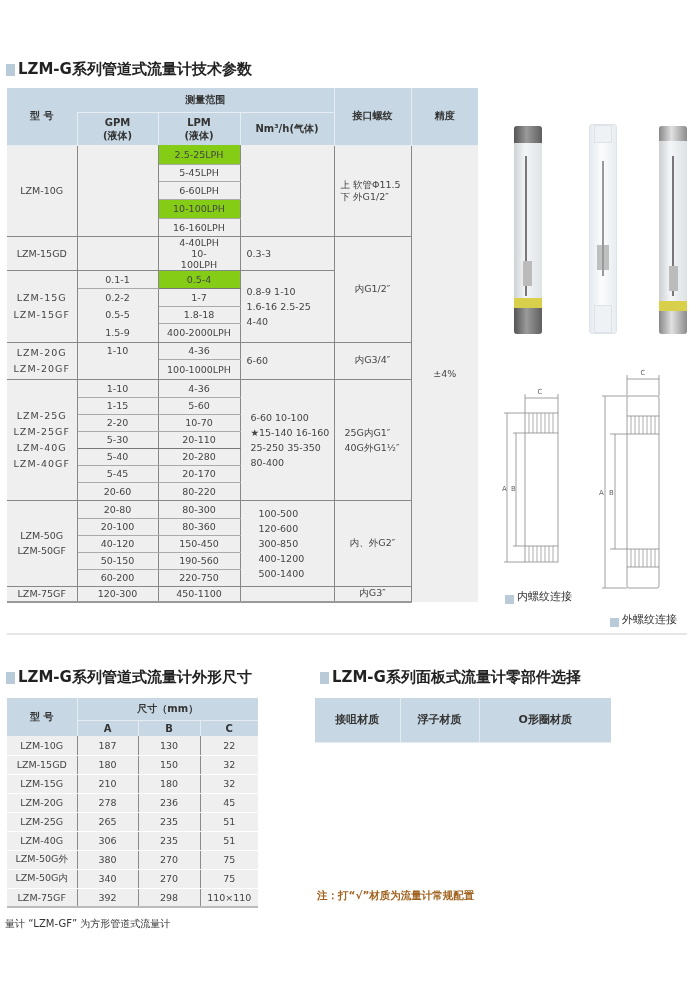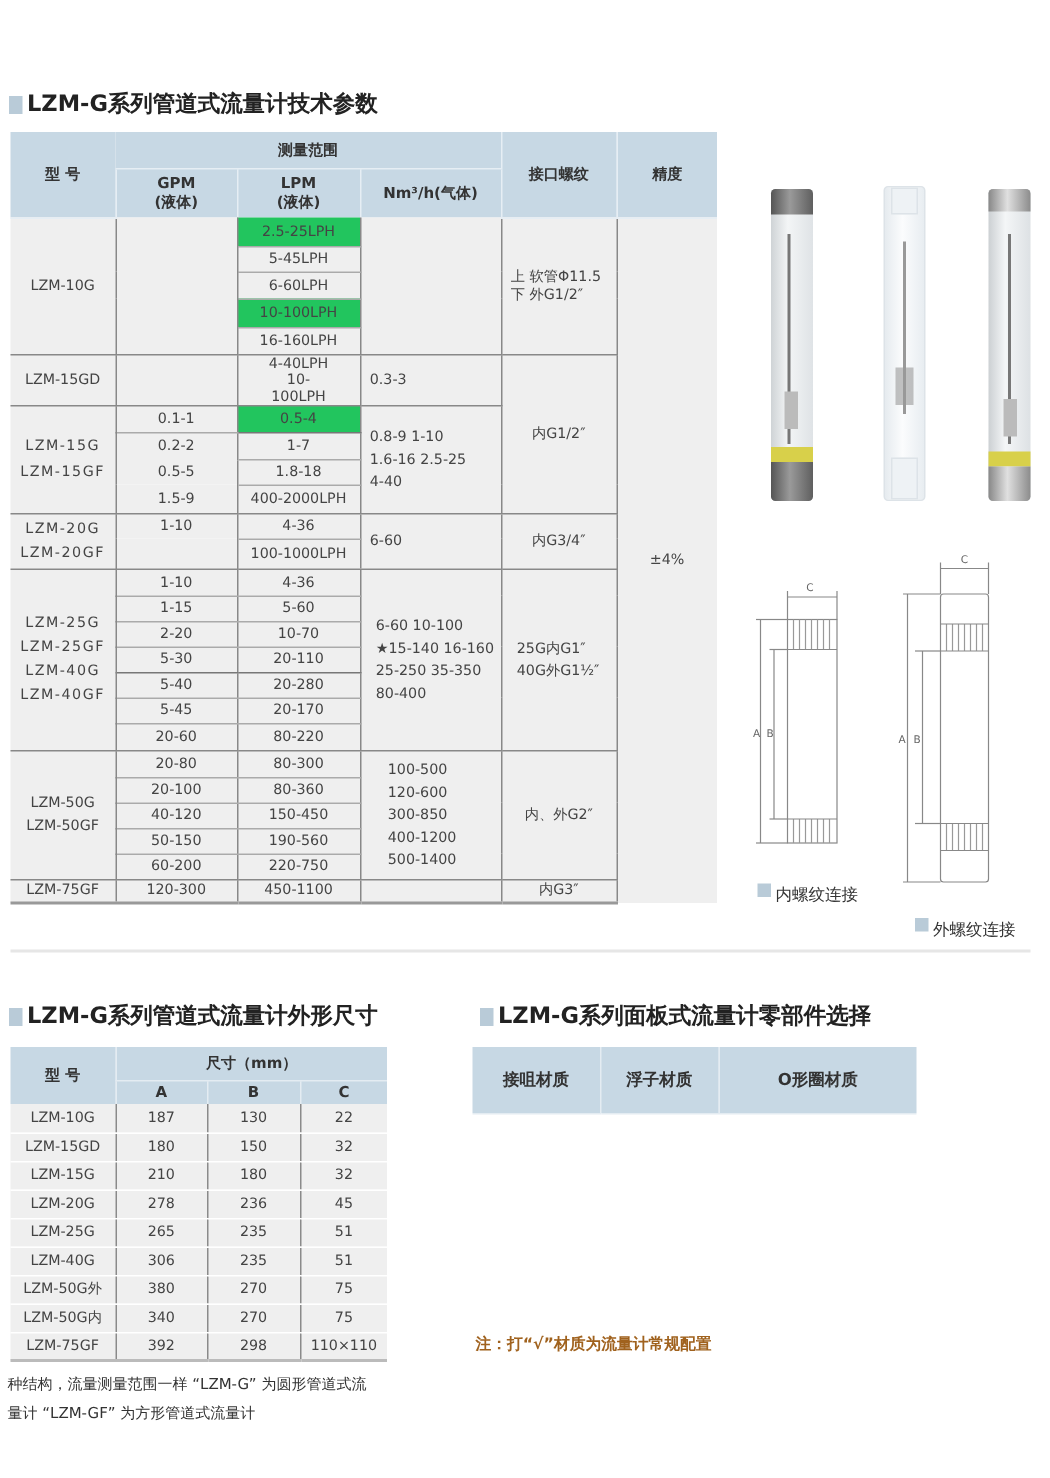--- a/index.html
+++ b/index.html
@@ -3,34 +3,34 @@
 <meta charset="utf-8">
 <style>
 *{box-sizing:border-box;margin:0;padding:0}
 body{width:700px;height:985px;background:#fff;font-family:"DejaVu Sans","Liberation Sans",sans-serif;color:#333;position:relative;overflow:hidden}
 .sec-title{position:absolute;font-weight:bold;font-size:15px;color:#222;display:flex;align-items:center;white-space:nowrap}
 .sec-title .sq{display:inline-block;width:9px;height:12px;background:#b9cbd8;margin-right:3px}
 table{border-collapse:collapse;position:absolute;font-size:9.5px;color:#444;table-layout:fixed}
 td,th{text-align:center;vertical-align:middle;padding:0}
 th{background:#c7d8e4;font-weight:bold;color:#333;font-size:10px}
 .t1 td{background:#efefef}
-.t1 td.w{background:#22c55e}
+.t1 td.w{background:#84cc16}
 .t1{border:none}
 .t1 .h1 th{border-bottom:1px solid #e6eef4}
 .b-r{border-right:1px solid #888}
 .left{text-align:left !important;padding-left:6px !important}
 .t2 th{background:#c7d8e4;border-left:1px solid #e4ecf2}
 .t2 td{background:#efefef;border-bottom:1px solid #fff;border-left:1px solid #8a8a8a;height:19px}
 .t2 td:first-child{border-left:none}
 .t3 th{background:#c7d8e4;border-left:1px solid #e4ecf2;height:44px;font-size:11px}
 .t3 td{background:#c9d9e5;border-left:1px solid #e4ecf2;vertical-align:top;text-align:left;font-size:10.5px;line-height:17px;color:#333;padding-top:20px}
 .photo{position:absolute}
 .tube{position:absolute;border-radius:3px}
 .note{position:absolute;font-size:10px;line-height:19px;color:#333}
-.legend{position:absolute;font-size:11px;color:#333;display:flex;align-items:flex-start}
+.legend{position:absolute;font-size:11px;color:#333;display:flex;align-items:flex-end}
 .legend .sq{display:inline-block;width:9px;height:9px;background:#b9cbd8;margin-right:3px}
 .divider{position:absolute;left:7px;top:633px;width:680px;height:2px;background:#e6e6e6}
 </style>
 </head>
 <body>
 
 <div class="sec-title" style="left:6px;top:60px">
   <span class="sq"></span>
   <span>LZM-G系列管道式流量计技术参数</span>
 </div>
@@ -361,21 +361,20 @@
       </tr>
   <tr>
         <td style="border-bottom:2px solid #bbb">LZM-75GF</td>
         <td style="border-bottom:2px solid #bbb">392</td>
         <td style="border-bottom:2px solid #bbb">298</td>
         <td style="border-bottom:2px solid #bbb">110×110</td>
       </tr>
 </tbody>
   </table>
 <div class="note" style="left:5px;top:914px;width:300px">
-  <div>种结构，流量测量范围一样 “LZM-G” 为圆形管道式流</div>
   <div>量计 “LZM-GF” 为方形管道式流量计</div>
 </div>
 
 <div class="sec-title" style="left:320px;top:668px">
   <span class="sq"></span>
   <span>LZM-G系列面板式流量计零部件选择</span>
 </div>
 <table class="t3" style="left:315px;top:698px;width:296px">
   <colgroup>
       <col style="width:85px">

